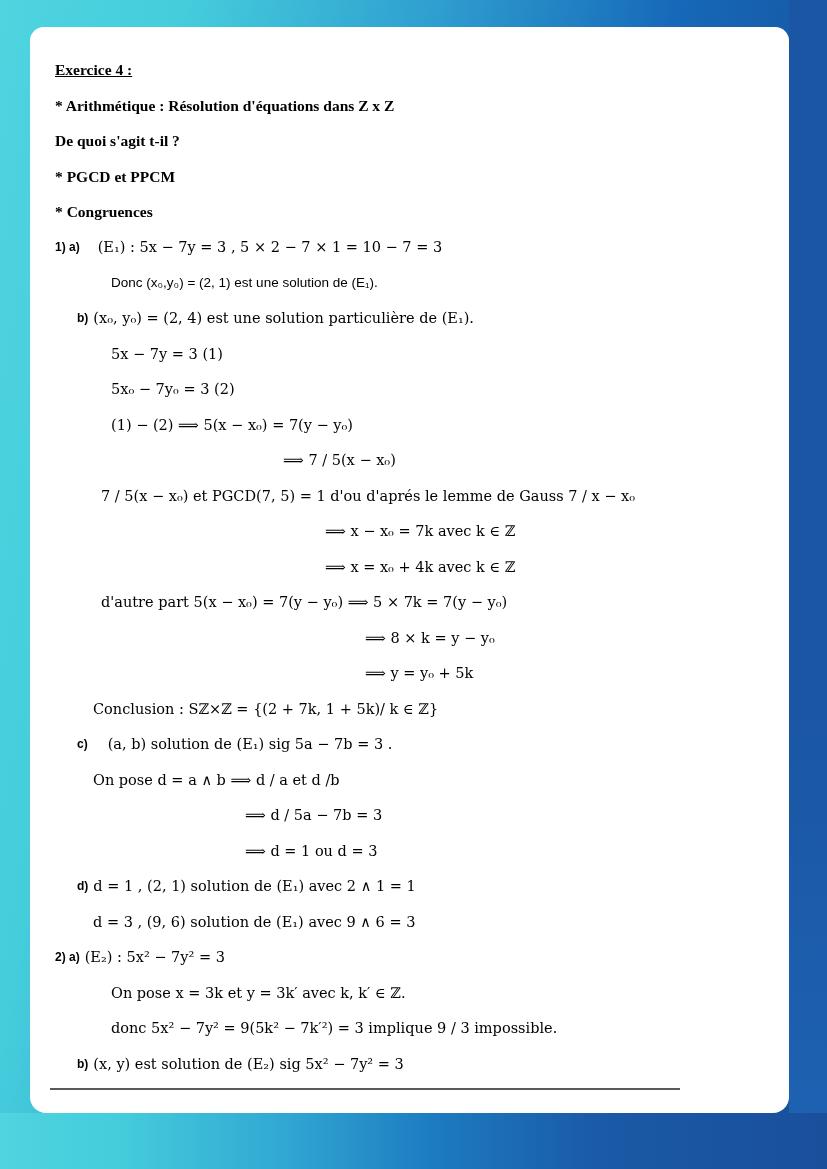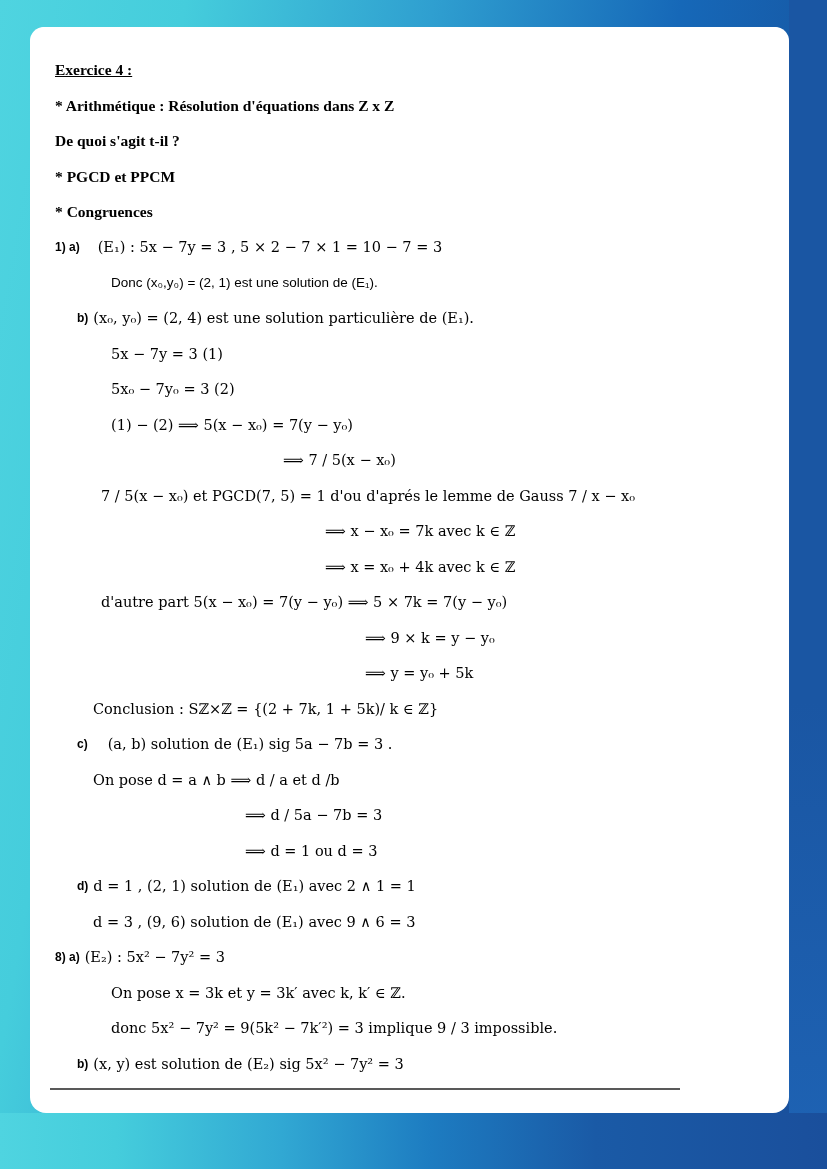--- a/index.html
+++ b/index.html
@@ -192,21 +192,21 @@
     <div class="line i5" style="padding-left:270px">
       <span class="math">⟹  x − x₀ = 7k  avec k ∈ ℤ</span>
     </div>
     <div class="line i5" style="padding-left:270px">
       <span class="math">⟹  x = x₀ + 4k  avec k ∈ ℤ</span>
     </div>
     <div class="line i3">
       <span class="math">d'autre part    5(x − x₀) = 7(y − y₀) ⟹ 5 × 7k = 7(y − y₀)</span>
     </div>
     <div class="line i5" style="padding-left:310px">
-      <span class="math">⟹ 9 × k = y − y₀</span>
+      <span class="math">⟹ 8 × k = y − y₀</span>
     </div>
     <div class="line i5" style="padding-left:310px">
       <span class="math">⟹ y = y₀ + 5k</span>
     </div>
     <div class="line i2">
       <span class="math">Conclusion :  Sℤ×ℤ = {(2 + 7k, 1 + 5k)/   k ∈ ℤ}</span>
     </div>
 
     <div class="line i1">
       <span class="lbl">c)</span>
@@ -224,21 +224,21 @@
 
     <div class="line i1">
       <span class="lbl">d)</span>
       <span class="math" style="padding-left:5px">d = 1 ,   (2, 1) solution de (E₁) avec  2 ∧ 1 = 1</span>
     </div>
     <div class="line i2">
       <span class="math">d = 3 ,   (9, 6) solution de (E₁) avec  9 ∧ 6 = 3</span>
     </div>
 
     <div class="line i0">
-      <span class="lbl">8) a)</span>
+      <span class="lbl">2) a)</span>
       <span class="math" style="padding-left:5px">(E₂) :  5x² − 7y² = 3</span>
     </div>
     <div class="line i4">
       <span class="math">On pose x = 3k  et  y = 3k′ avec  k, k′ ∈ ℤ.</span>
     </div>
     <div class="line i4">
       <span class="math">donc  5x² − 7y² = 9(5k² − 7k′²) = 3  implique 9 / 3  impossible.</span>
     </div>
 
     <div class="line i1">

